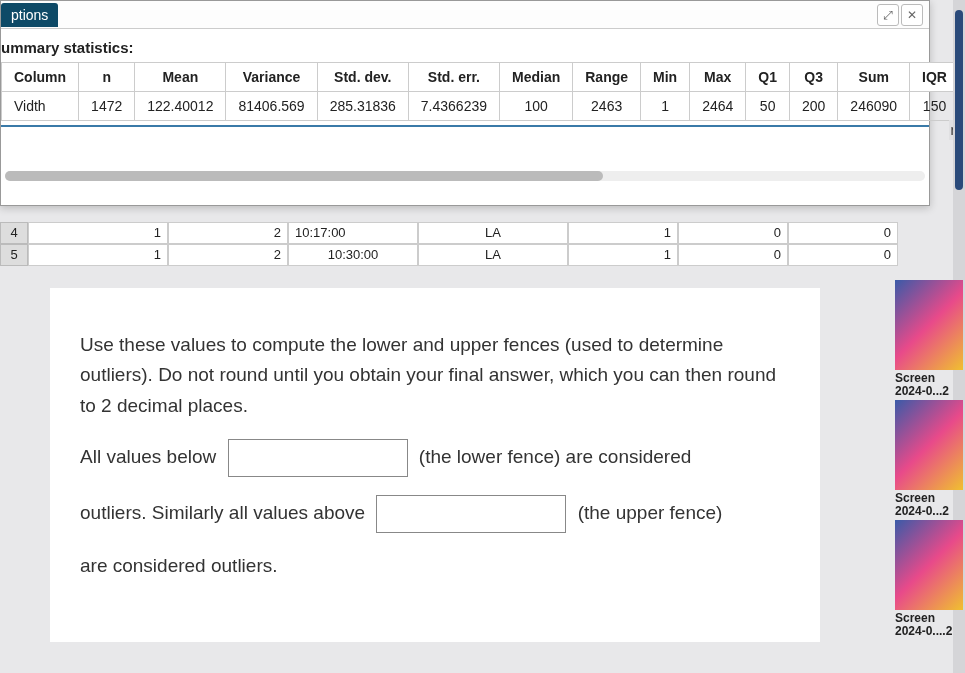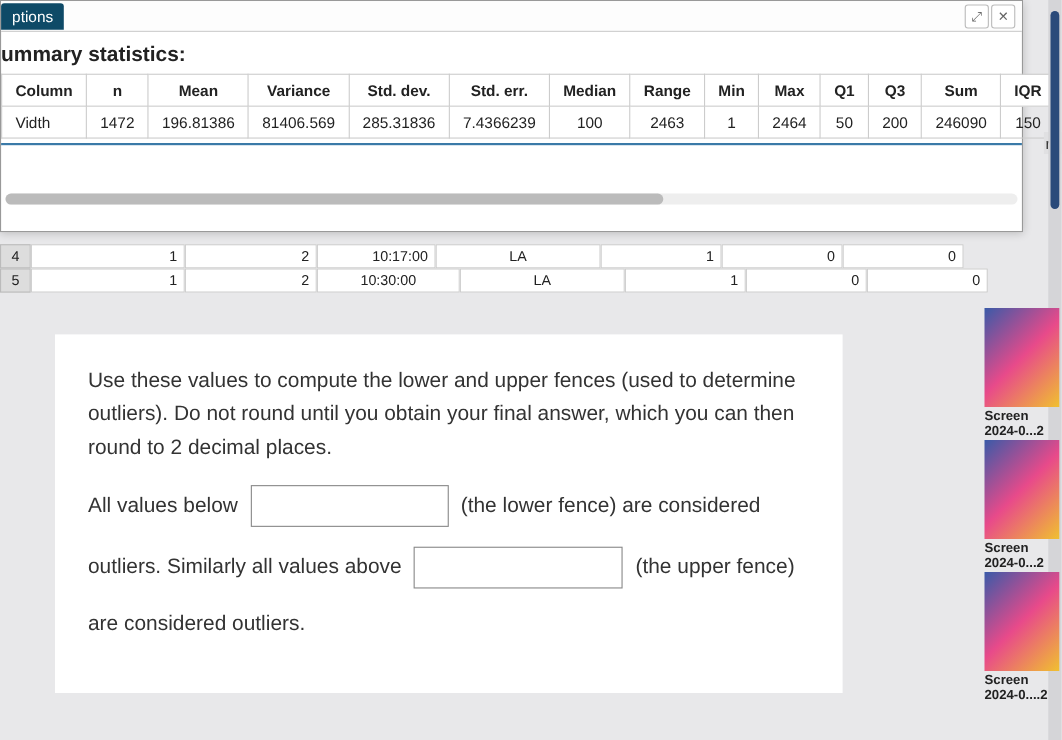--- a/index.html
+++ b/index.html
@@ -40,21 +40,21 @@
     border-radius: 3px 3px 0 0;
   }
   .popup-icons { display: flex; gap: 2px; }
   .popup-icon {
     width: 22px; height: 22px; border: 1px solid #bbb;
     display: flex; align-items: center; justify-content: center;
     font-size: 12px; color: #666; background: #fff;
     border-radius: 3px; cursor: pointer;
   }
   .popup-body { padding: 10px 0 20px 0; }
-  .sum-title { font-weight: bold; font-size: 19px; padding: 0 0 6px 0; }
+  .sum-title { font-weight: bold; font-size: 15px; padding: 0 0 6px 0; }
   .stats-table {
     border-collapse: collapse;
     width: 100%;
     font-size: 14px;
   }
   .stats-table th, .stats-table td {
     border: 1px solid #ccc;
     padding: 6px 12px;
     text-align: center;
     white-space: nowrap;
@@ -97,25 +97,25 @@
     padding: 2px 6px;
     text-align: right;
   }
   .grid-rowhead {
     width: 28px; background:#ddd; text-align:center;
     border:1px solid #bbb; font-size:13px; padding:2px 0;
   }
   
   .question {
     position: absolute;
-    top: 304px;
+    top: 288px;
     left: 50px;
-    width: 716px;
-    background: #fff;
-    padding: 28px 30px;
+    width: 770px;
+    background: #fff;
+    padding: 42px 30px;
     font-size: 19px;
     line-height: 1.6;
     color: #333;
   }
   .question p { margin-bottom: 18px; }
   .inline-input {
     display: inline-block;
     width: 180px;
     height: 38px;
     border: 1px solid #888;
@@ -178,21 +178,21 @@
           <th>Q1</th>
           <th>Q3</th>
           <th>Sum</th>
           <th>IQR</th>
         </tr>
       </thead>
       <tbody>
         <tr>
           <td style="text-align:left">Vidth</td>
           <td>1472</td>
-          <td>196.81386</td>
+          <td>122.40012</td>
           <td>81406.569</td>
           <td>285.31836</td>
           <td>7.4366239</td>
           <td>100</td>
           <td>2463</td>
           <td>1</td>
           <td>2464</td>
           <td>50</td>
           <td>200</td>
           <td>246090</td>
@@ -208,21 +208,21 @@
   </div>
 </div>
 
 <div class="ro-frag">ro</div>
 
 <div class="grid-rows">
   <div class="grid-row">
     <div class="grid-rowhead">4</div>
     <div class="grid-cell" style="width:140px">1</div>
     <div class="grid-cell" style="width:120px">2</div>
-    <div class="grid-cell" style="width:108px;text-align:right">10:17:00</div>
+    <div class="grid-cell" style="width:130px;text-align:left">10:17:00</div>
     <div class="grid-cell" style="width:150px;text-align:center">LA</div>
     <div class="grid-cell" style="width:110px">1</div>
     <div class="grid-cell" style="width:110px">0</div>
     <div class="grid-cell" style="width:110px">0</div>
   </div>
   <div class="grid-row">
     <div class="grid-rowhead">5</div>
     <div class="grid-cell" style="width:140px">1</div>
     <div class="grid-cell" style="width:120px">2</div>
     <div class="grid-cell" style="width:130px;text-align:center">10:30:00</div>

